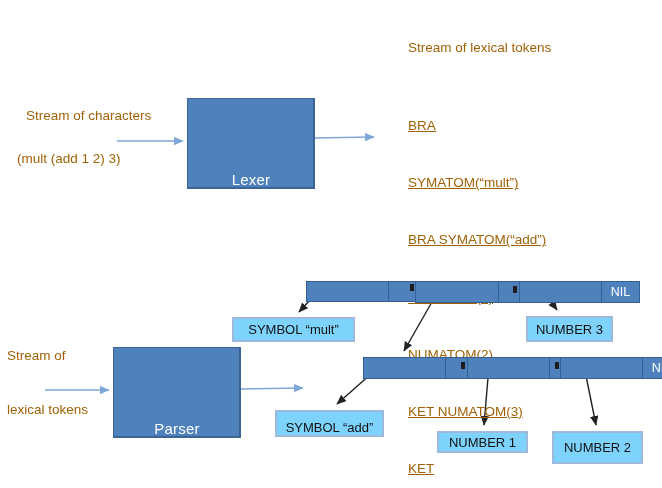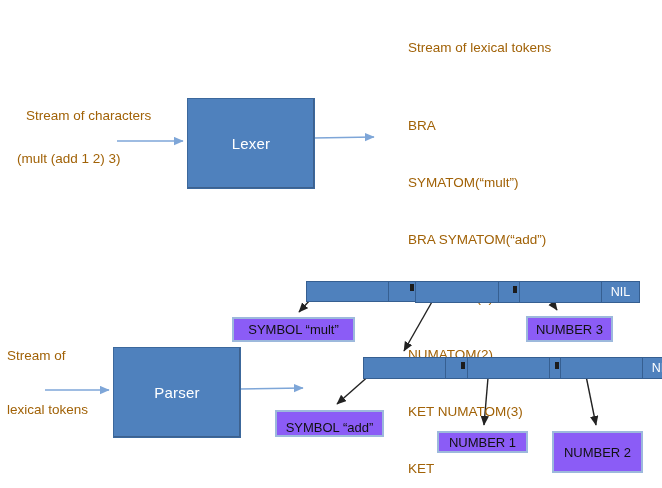--- a/index.html
+++ b/index.html
@@ -4,34 +4,34 @@
 <style>
   html,body{margin:0;padding:0;background:#fff;}
   #canvas{
     position:relative;width:662px;height:488px;background:#ffffff;
     font-family:"Liberation Sans",sans-serif;color:#1a1a1a;overflow:hidden;
   }
   .abs{position:absolute;}
   .txt{font-size:13.5px;line-height:19px;color:#a16207;white-space:pre;}
   .procbox{
     background:#4f81bd;border:1px solid #3c689c;
-    display:flex;align-items:center;justify-content:center;
+    display:flex;align-items:flex-end;justify-content:center;
     box-shadow:inset -1px -1px 0 #3d618e;
   }
   .procbox span{color:#ffffff;font-size:15px;letter-spacing:.2px;}
-  .tokens div{height:19.2px;}
+  .tokens div{height:19.2px;text-decoration:underline;}
   .cell{
     background:#4f81bd;border:1px solid #365f91;display:flex;padding-left:44px;
   }
   .cell .car{flex:1;border-right:1px solid #365f91;}
   .cell .cdr{flex:1;display:flex;align-items:center;justify-content:center;}
   .cell .cdr span{color:#ffffff;font-size:12.5px;}
   .tick{background:#1c1c1c;width:4px;height:7px;}
   .labelbox{
-    background:#8b5cf6;border:2px solid #9db9dc;
+    background:#7dd3fc;border:2px solid #9db9dc;
     display:flex;align-items:center;justify-content:center;
     font-size:13px;color:#111;white-space:pre;box-sizing:border-box;
   }
   svg.arrows{position:absolute;left:0;top:0;pointer-events:none;}
 </style>
 </head>
 <body>
 
 <div id="canvas">
 
@@ -125,17 +125,17 @@
   </div>
   <div class="abs labelbox" style="left:526px;top:316px;width:87px;height:26px;text-align:center;">
     <span>NUMBER 3</span>
   </div>
   <div class="abs labelbox" style="left:275px;top:410px;width:109px;height:27px;align-items:flex-end;">
     <span>SYMBOL “add”</span>
   </div>
   <div class="abs labelbox" style="left:437px;top:431px;width:91px;height:22px;">
     <span>NUMBER 1</span>
   </div>
-  <div class="abs labelbox" style="left:552px;top:431px;width:91px;height:42px;">
+  <div class="abs labelbox" style="left:552px;top:431px;width:91px;height:33px;">
     <span>NUMBER 2</span>
   </div>
 
 </div>
 
 </body></html>

